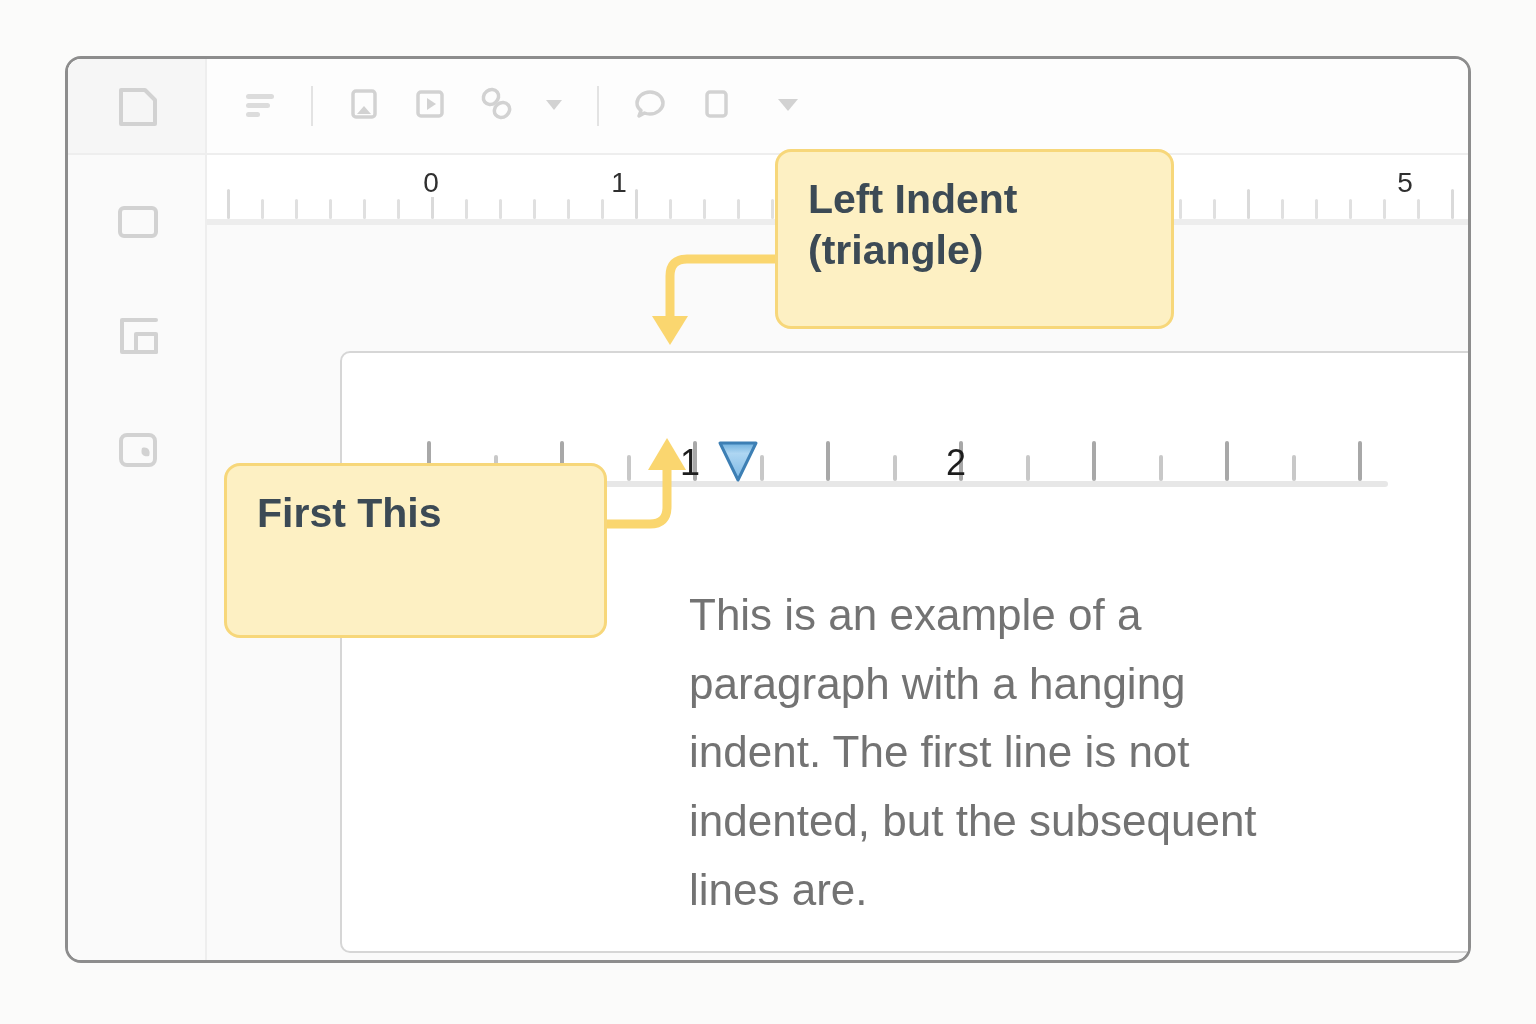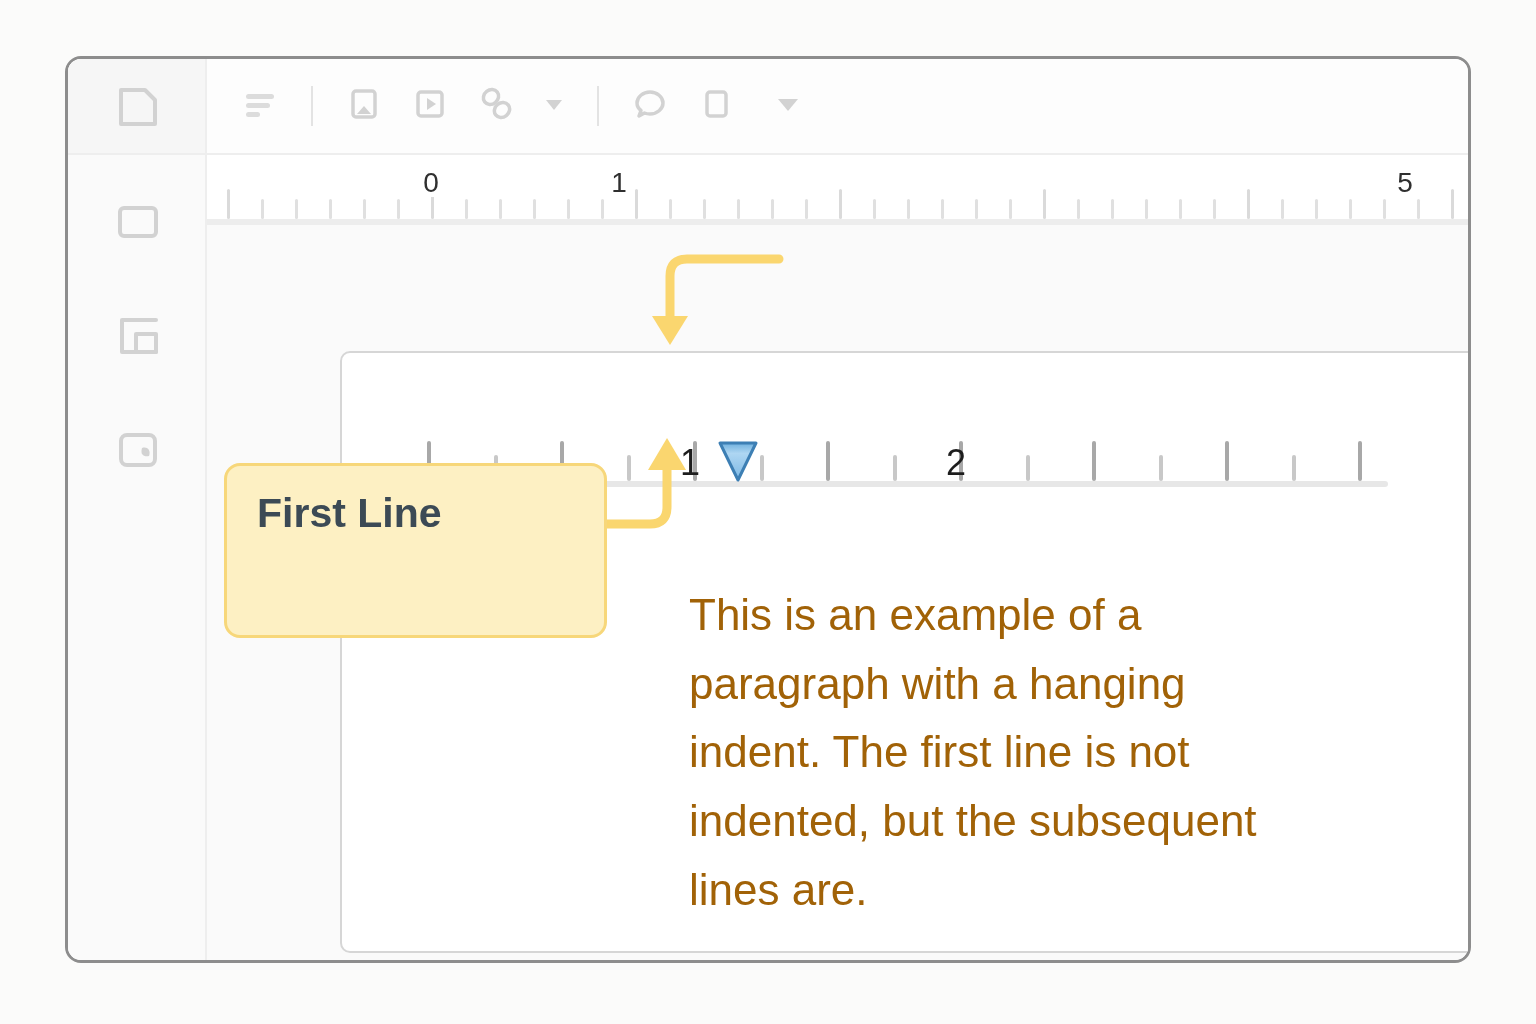--- a/index.html
+++ b/index.html
@@ -200,21 +200,21 @@
   }
 
   
   .para {
     position: absolute;
     left: 347px;
     top: 228px;
     width: 600px;
     font-size: 44px;
     line-height: 1.56;
-    color: #a16207;
+    color: #737373;
     font-family: "Liberation Sans", sans-serif;
   }
 
   
   .callout {
     position: absolute;
     background: #fdf0c3;
     border: 3px solid #f7d77a;
     border-radius: 16px;
     color: #3c4a55;
@@ -469,18 +469,22 @@
       <path d="M 779 259 L 687 259 Q 670 259 670 276 L 670 318" fill="none" stroke="#fad66f" stroke-width="9" stroke-linecap="round"></path>
       <path d="M 670 345 L 652 316 L 688 316 Z" fill="#fad66f"></path>
     </g>
 
     <g>
       <path d="M 603 524 L 650 524 Q 667 524 667 507 L 667 468" fill="none" stroke="#fad66f" stroke-width="9" stroke-linecap="round"></path>
       <path d="M 667 438 L 648 470 L 686 470 Z" fill="#fad66f"></path>
     </g>
   </svg>
 
+  <div class="callout" id="callout-left-indent">
+    <div>Left Indent</div>
+    <div>(triangle)</div>
+  </div>
 
   <div class="callout" id="callout-first-line">
-    <div>First Line</div>
+    <div>First This</div>
   </div>
 
 </div>
 
 </body></html>

